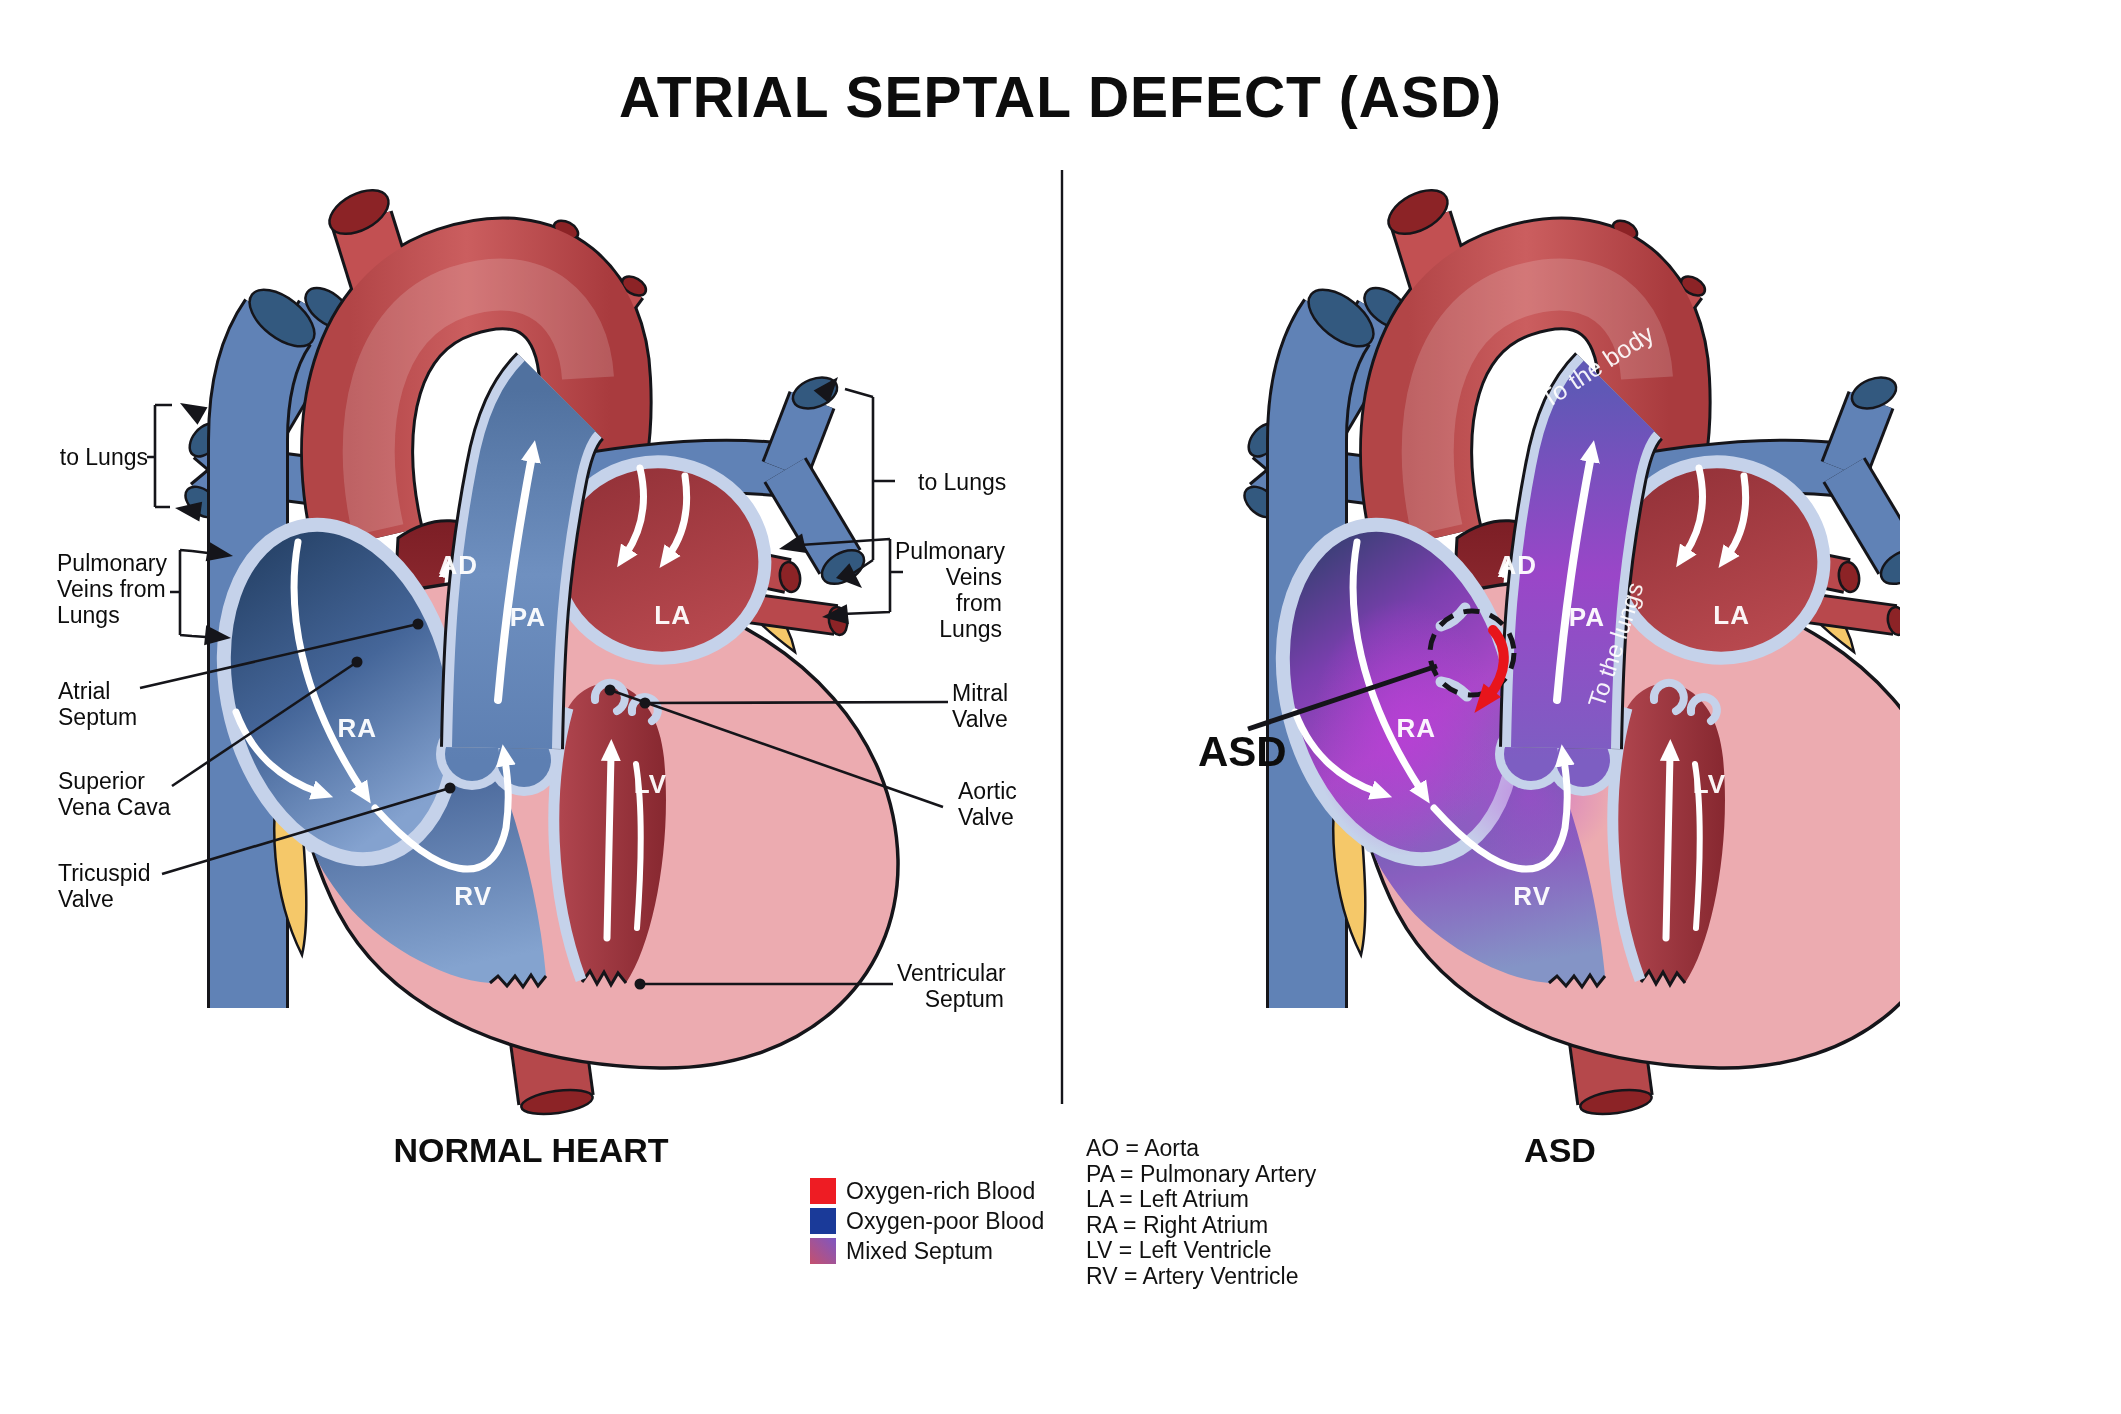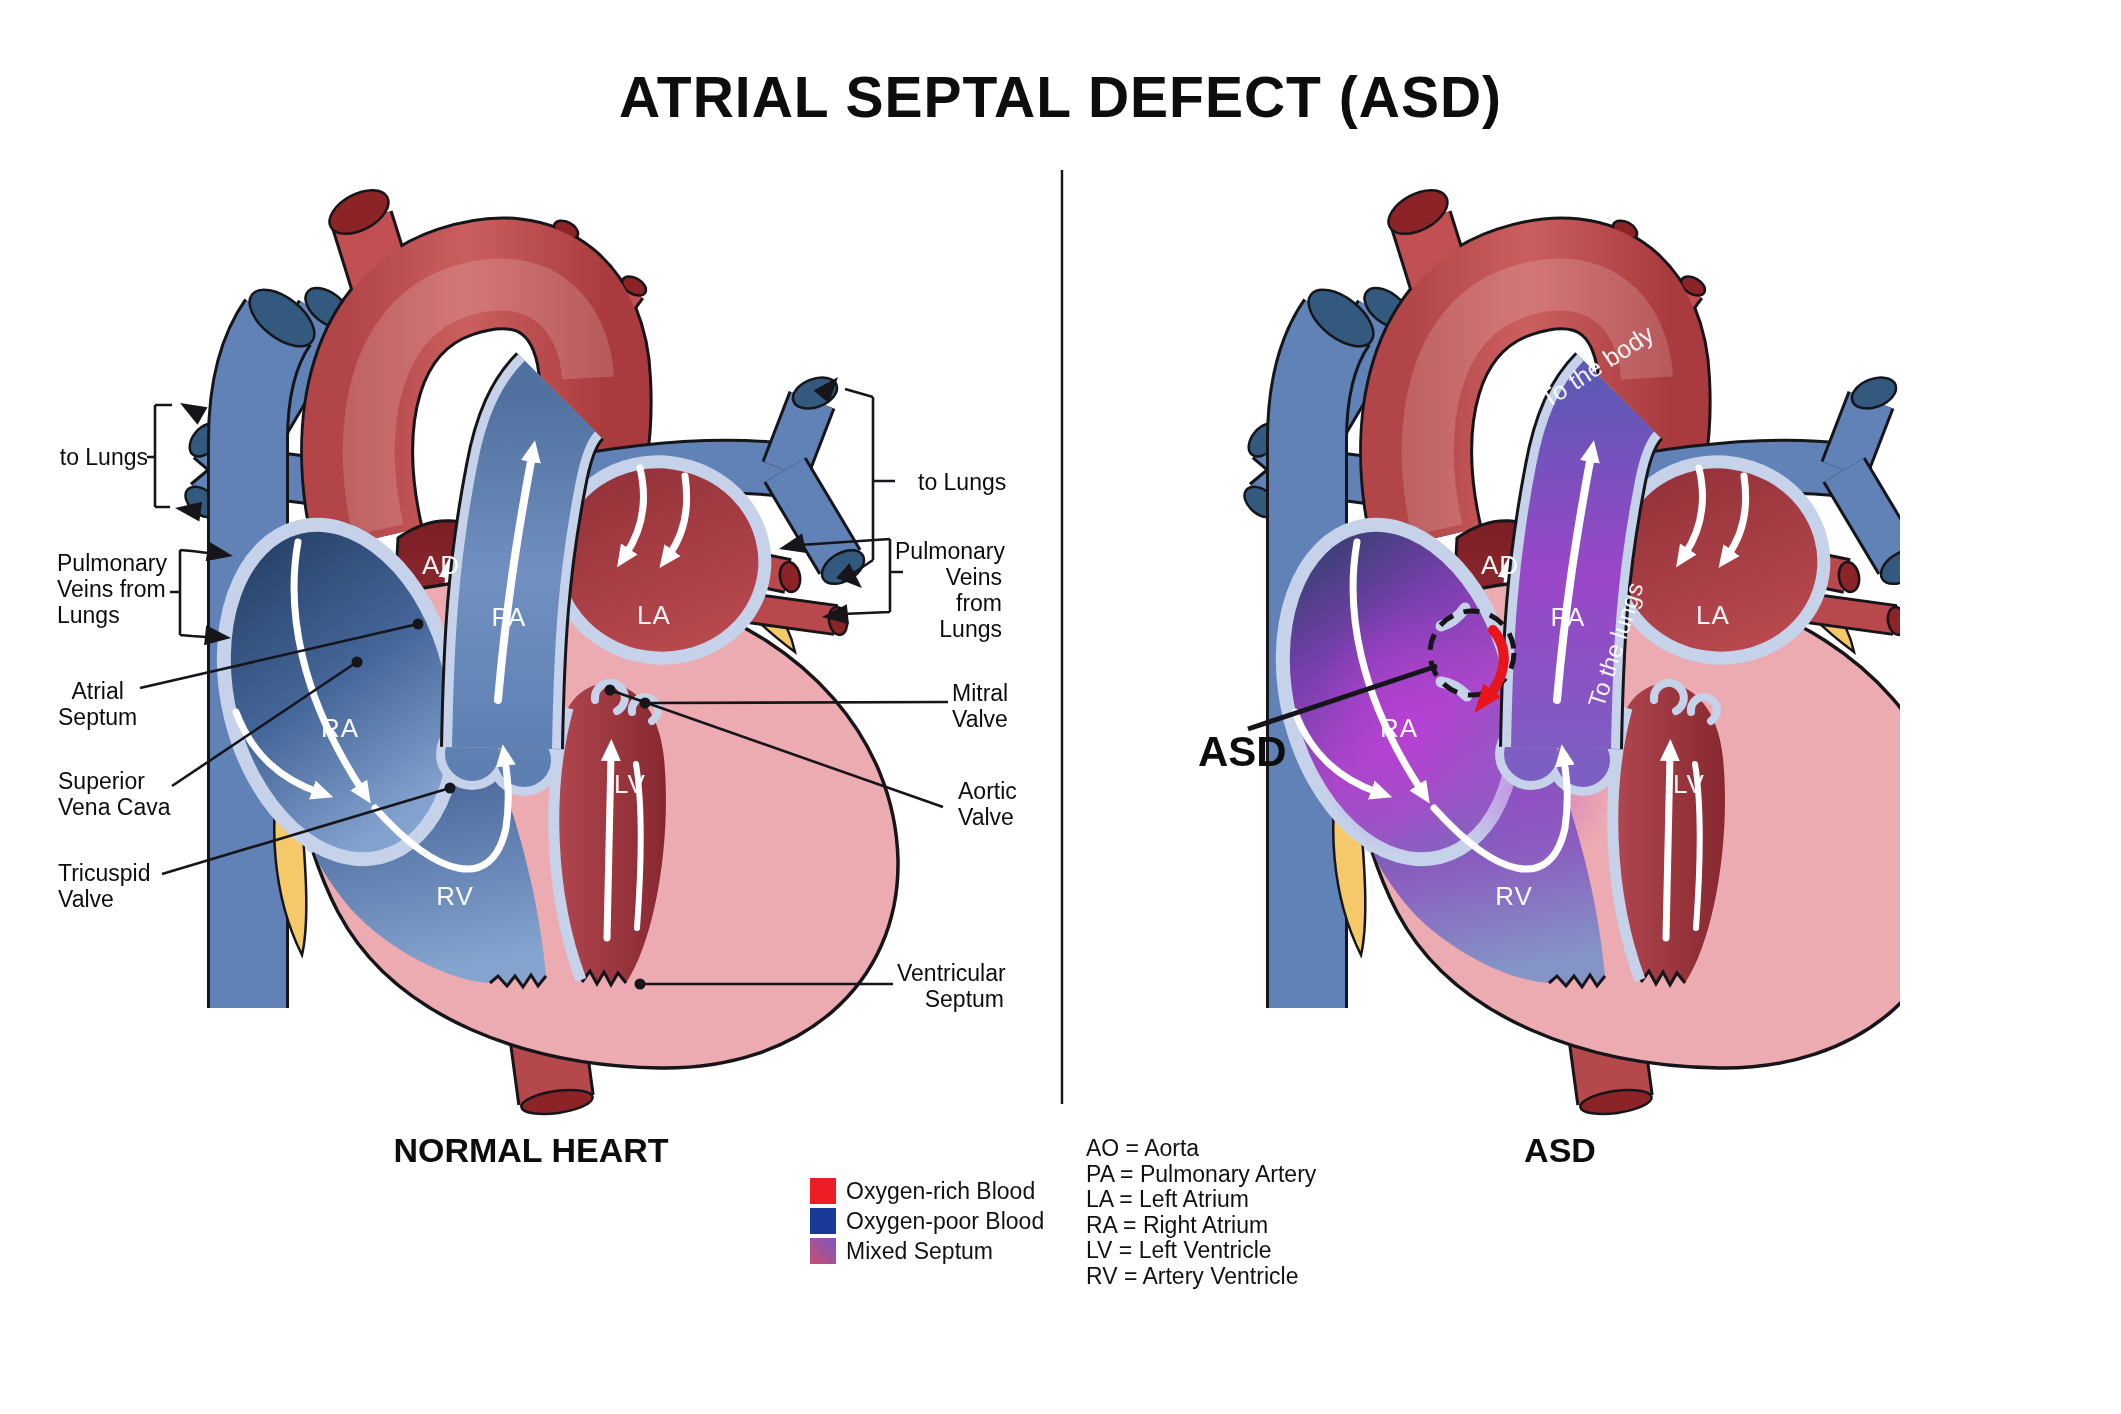--- a/index.html
+++ b/index.html
@@ -6,21 +6,21 @@
   .canvas{position:relative;width:1900px;height:1414px;background:#ffffff;overflow:hidden;
           font-family:"Liberation Sans",sans-serif;color:#111;}
   .title{position:absolute;left:0;top:64px;width:2121px;text-align:center;
          font-size:57px;font-weight:bold;letter-spacing:1px;color:#0d0d0d;}
   .heart{position:absolute;top:140px;width:780px;height:980px;}
   #heart-normal{left:140px;}
   #heart-asd{left:1199px;}
   svg.annot{position:absolute;left:0;top:0;}
   .ann{position:absolute;font-size:23px;line-height:26px;white-space:pre-line;color:#0d0d0d;}
   .ann.ra{text-align:right;}
-  .ch{position:absolute;width:74px;text-align:center;font-weight:normal;
+  .ch{position:absolute;width:74px;text-align:right;font-weight:bold;
       font-size:26px;color:rgba(255,255,255,.95);letter-spacing:1px;}
   .flowlab{position:absolute;width:170px;text-align:center;color:rgba(255,255,255,.92);
            font-size:25px;}
   .caption{position:absolute;font-size:34px;font-weight:bold;text-align:center;color:#0d0d0d;}
   .asdptr{position:absolute;font-size:42px;font-weight:bold;color:#0d0d0d;}
   .legend{position:absolute;left:810px;top:1176px;}
   .legend .row{display:flex;align-items:center;height:30px;}
   .legend .sw{width:26px;height:26px;margin-right:10px;flex:0 0 aupx;}
   .legend .lb{font-size:23px;}
   .abbr{position:absolute;left:1086px;top:1136px;font-size:23px;line-height:25.5px;}
@@ -315,21 +315,21 @@
       <path d="M0,0 L-26,10 L-26,-10 Z" transform="translate(862,588) rotate(42)"></path>
       <path d="M0,0 L-26,10 L-26,-10 Z" transform="translate(779,549) rotate(167)"></path>
       <path d="M0,0 L-26,10 L-26,-10 Z" transform="translate(822,617) rotate(174)"></path>
     </g>
   </svg>
 
   <div class="ann ra" style="left:36px;top:444px;width:112px;">to Lungs</div>
   <div class="ann" style="left:57px;top:550px;">Pulmonary
 Veins from
 Lungs</div>
-  <div class="ann" style="left:58px;top:678px;text-align:center;">Atrial
+  <div class="ann" style="left:58px;top:678px;">Atrial
 Septum</div>
   <div class="ann" style="left:58px;top:768px;">Superior
 Vena Cava</div>
   <div class="ann" style="left:58px;top:860px;">Tricuspid
 Valve</div>
   <div class="ann" style="left:918px;top:469px;">to Lungs</div>
   <div class="ann ra" style="left:895px;top:538px;width:107px;">Pulmonary
 Veins from
 Lungs</div>
   <div class="ann" style="left:952px;top:680px;">Mitral

